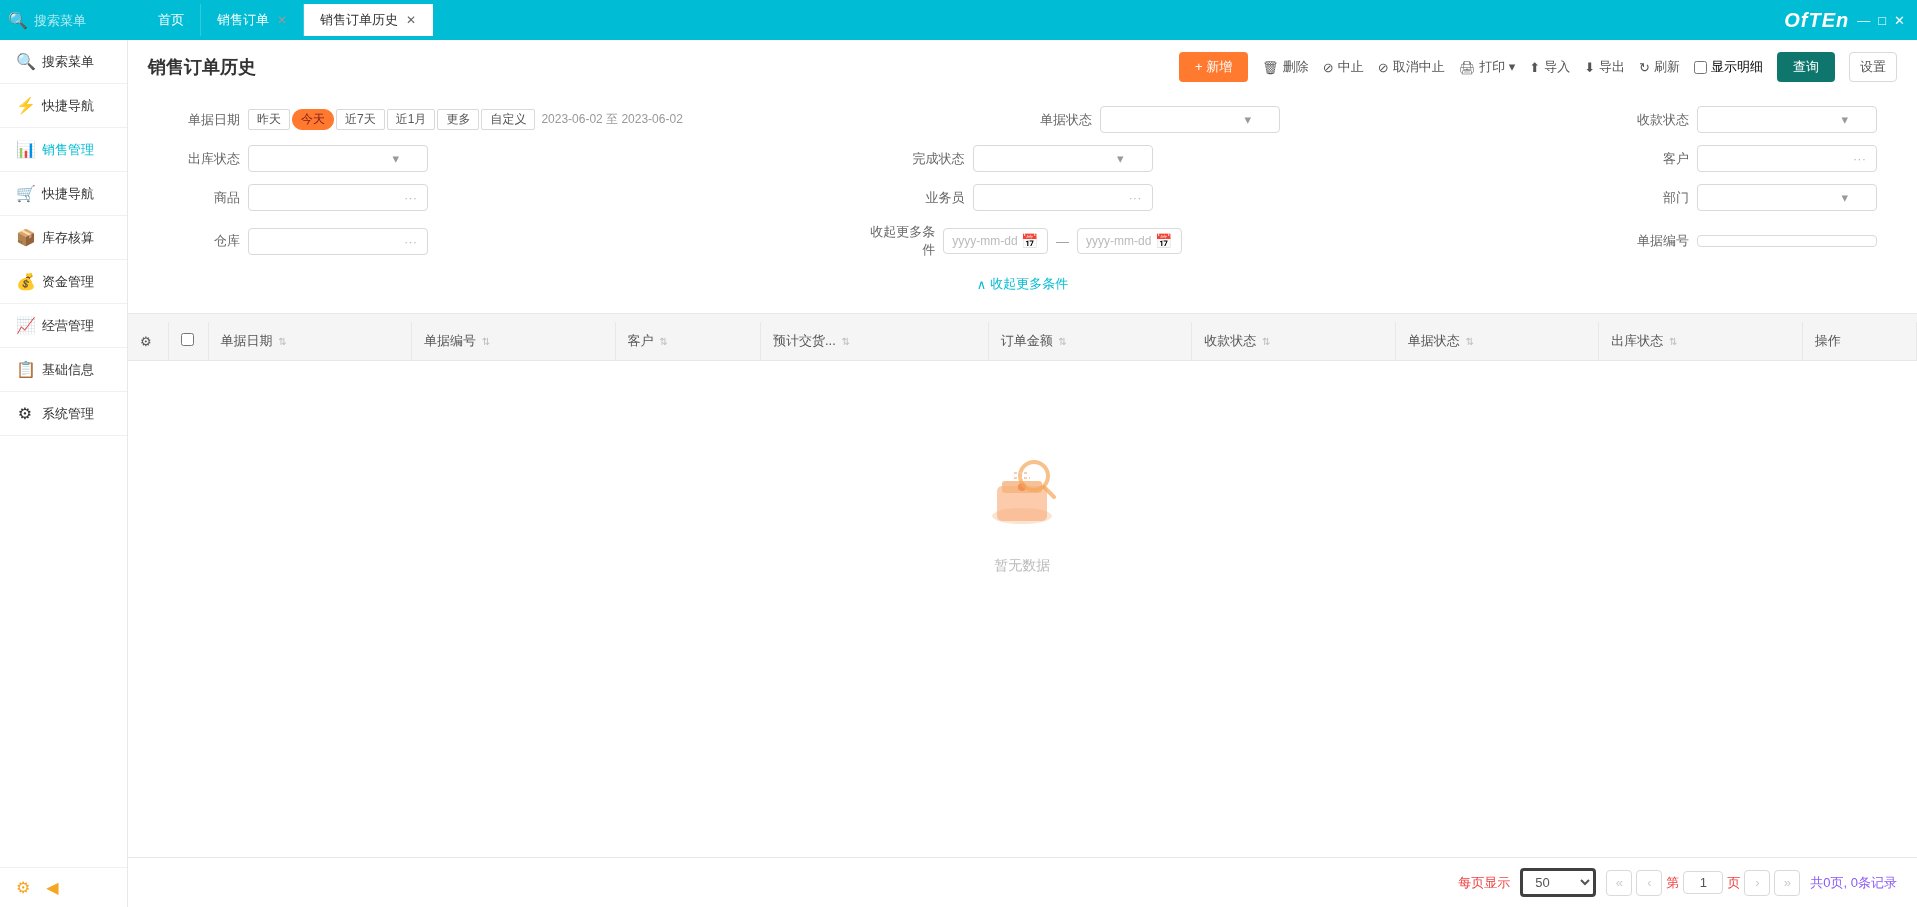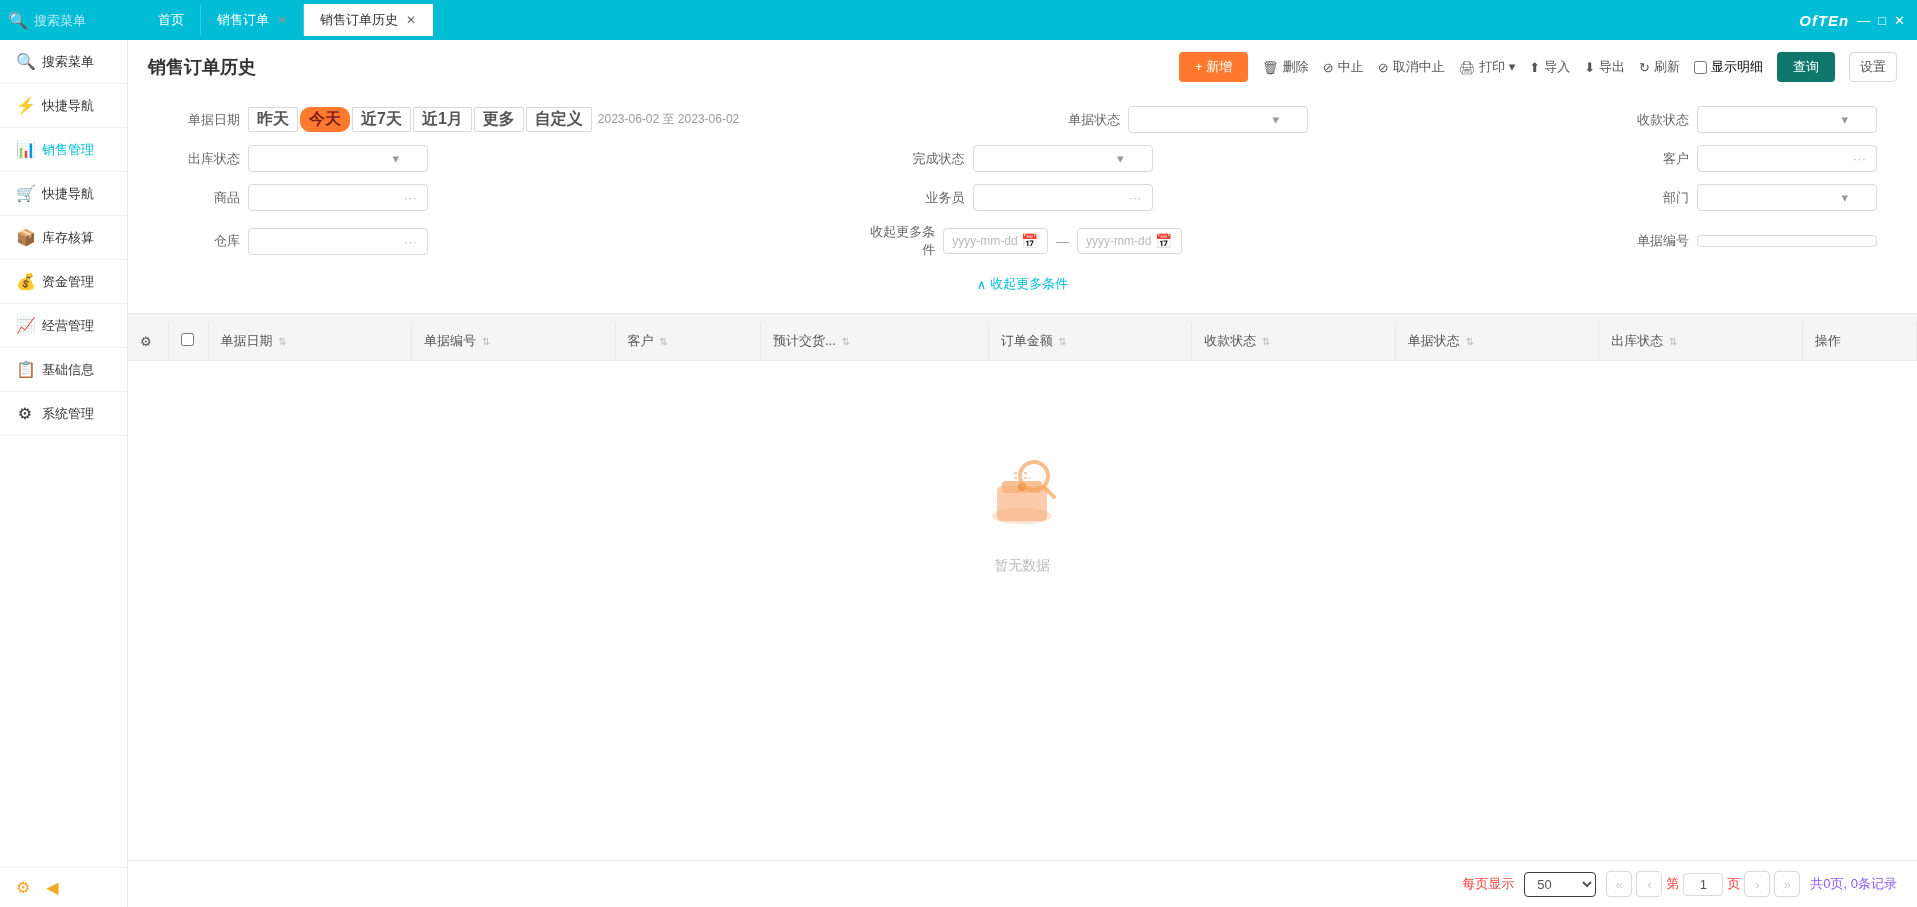--- a/index.html
+++ b/index.html
@@ -161,25 +161,24 @@
     .date-filter {
       display: flex;
       align-items: center;
       gap: 0;
     }
     .date-btn {
       padding: 1px 8px;
       border: 1px solid #d9d9d9;
       background: #fff;
       cursor: pointer;
-      font-size: 16px;
+      font-size: 12px;
       color: #555;
       margin-right: 2px;
       border-radius: 2px;
-      font-weight: bold;
     }
     .date-btn.active {
       background: #ff7a2f;
       color: #7f1d1d;
       border-color: #ff7a2f;
       border-radius: 10px;
     }
     .date-range {
       color: #999;
       font-size: 12px;
@@ -281,21 +280,21 @@
       align-items: center;
       justify-content: flex-end;
       padding: 10px 20px;
       background: #fff;
       border-top: 1px solid #e8e8e8;
       gap: 10px;
       flex-shrink: 0;
     }
     .pagination-bar .pg-label { color: #ef4444; text-align: right; }
     .pg-select {
-      border: 1px solid #404040;
+      border: 3px solid #404040;
       border-radius: 4px;
       padding: 3px 20px 3px 8px;
       background: #fff;
       cursor: pointer;
       color: #555;
     }
     .pg-nav { display: flex; align-items: center; gap: 4px; }
     .pg-btn {
       width: 26px; height: 26px;
       border: 1px solid #d9d9d9;
@@ -349,21 +348,21 @@
   <div class="tab-item">
     <span>销售订单</span>
     <span class="tab-close">✕</span>
   </div>
   <div class="tab-item active">
     <span>销售订单历史</span>
     <span class="tab-close">✕</span>
   </div>
 
   <div class="top-bar-right">
-    <span style="font-style:italic;font-weight:bold;font-size:15px;letter-spacing:1px;margin-left:48px;">OfTEn</span>
+    <span style="font-style:italic;font-weight:bold;font-size:20px;letter-spacing:1px;margin-left:48px;">OfTEn</span>
     <span>—</span>
     <span>□</span>
     <span>✕</span>
   </div>
 </div>
 
 <div class="main-layout">
 
   <div class="sidebar">
     <div class="sidebar-item">

